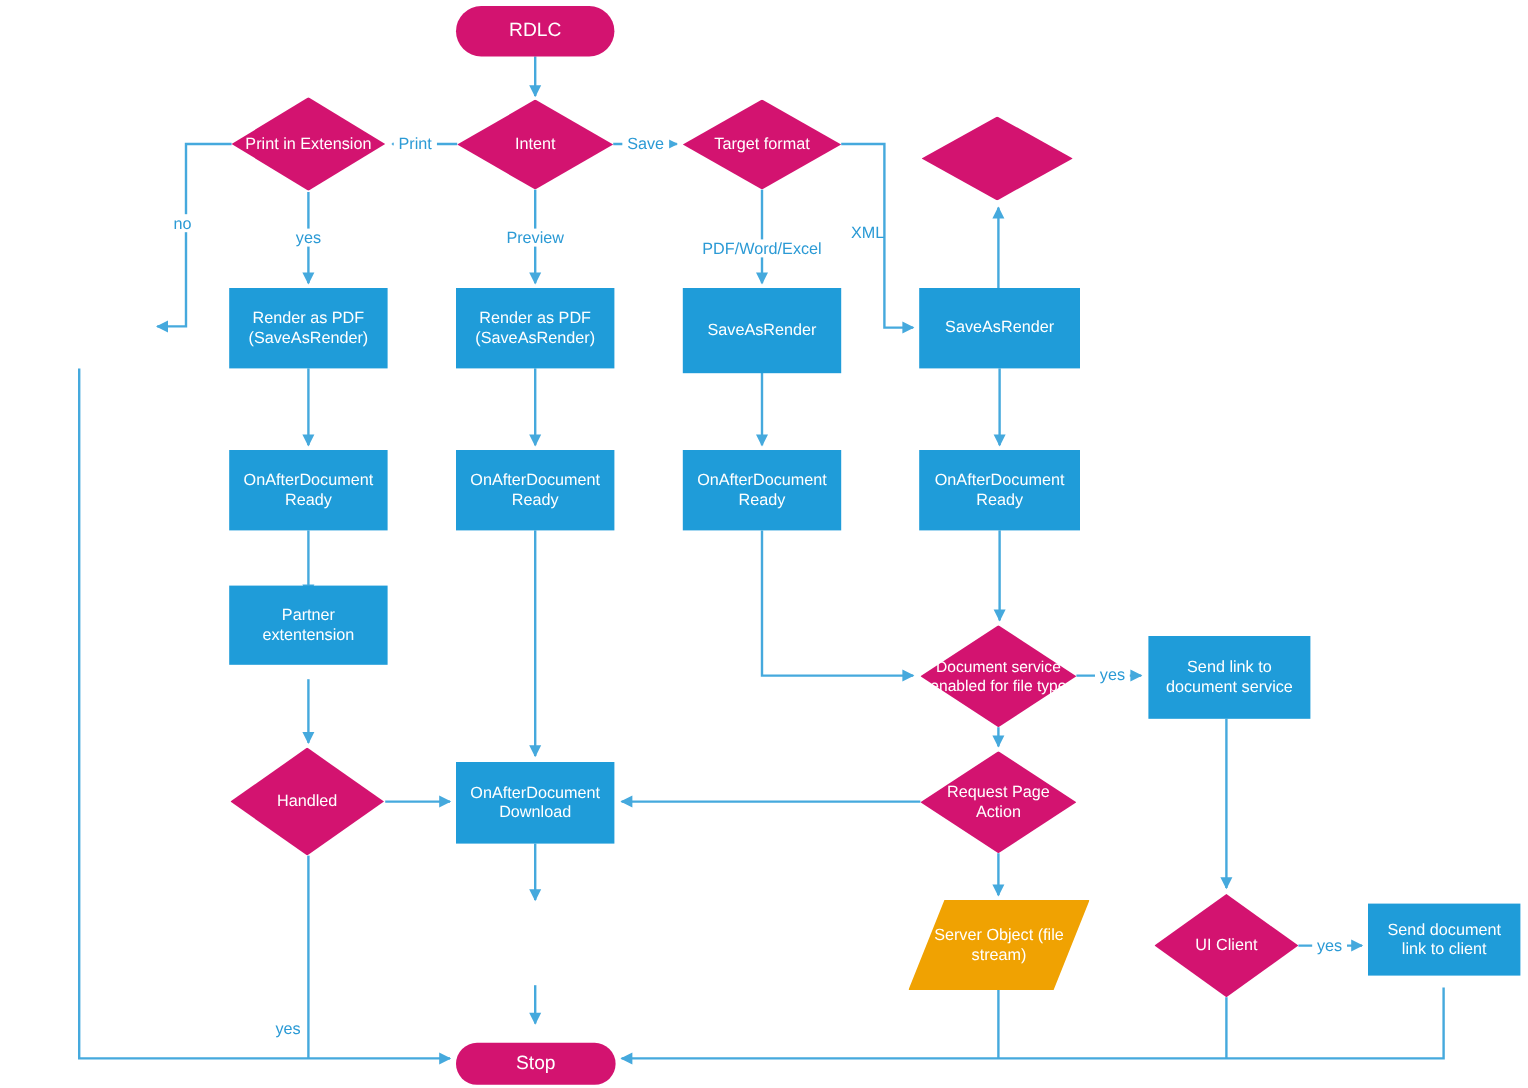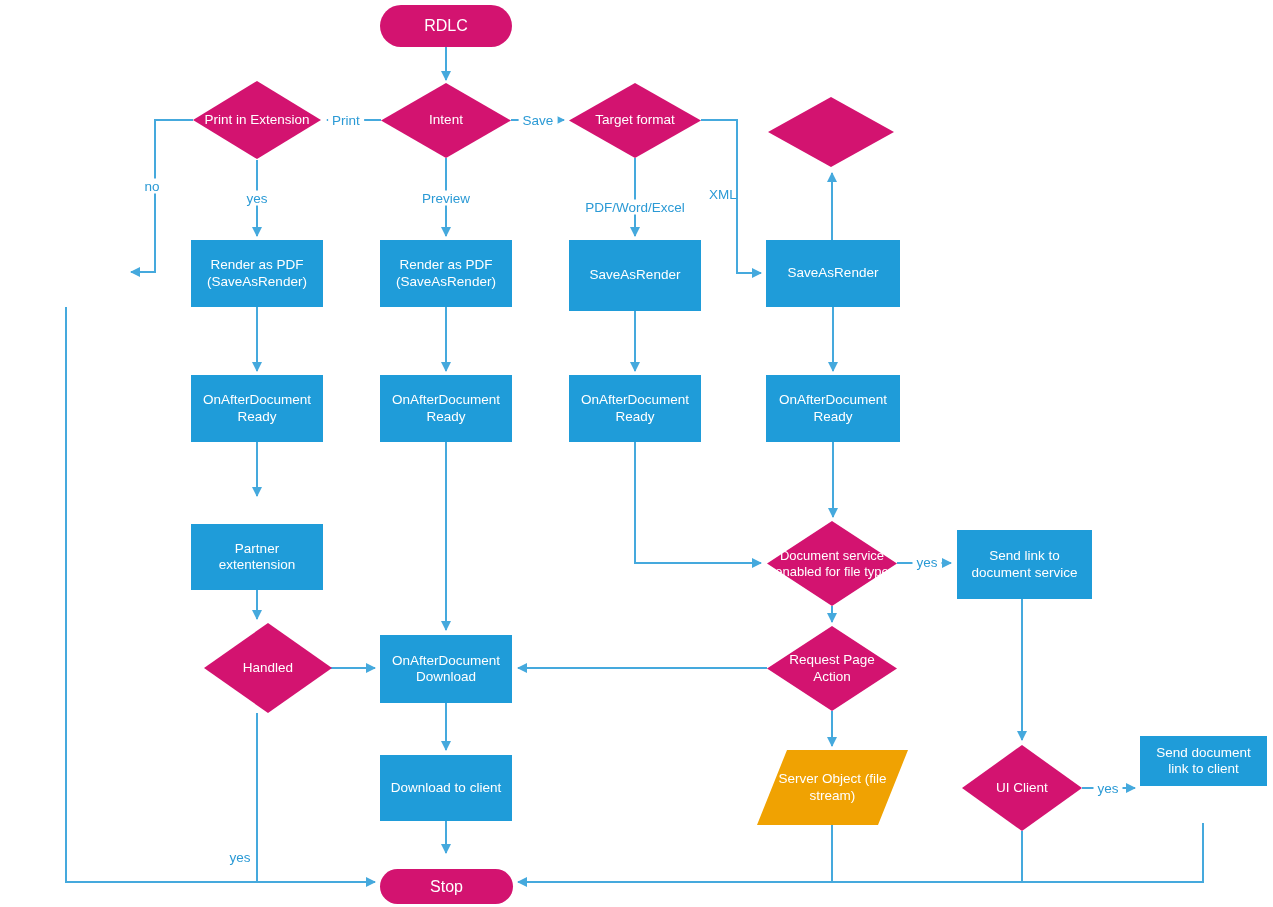--- a/index.html
+++ b/index.html
@@ -93,21 +93,21 @@
     <span>Target format</span>
   </div>
   <div class="node diamond" style="left:768px;top:97px;width:126px;height:70px">
     <div class="shape-bg"></div>
     <span></span>
   </div>
   <div class="node diamond" style="left:767px;top:521px;width:130px;height:85px;font-size:13px">
     <div class="shape-bg"></div>
     <span>Document service enabled for file type</span>
   </div>
-  <div class="node diamond" style="left:204px;top:623px;width:128px;height:90px">
+  <div class="node diamond" style="left:192px;top:623px;width:128px;height:90px">
     <div class="shape-bg"></div>
     <span>Handled</span>
   </div>
   <div class="node diamond" style="left:767px;top:626px;width:130px;height:85px">
     <div class="shape-bg"></div>
     <span>Request Page Action</span>
   </div>
   <div class="node diamond" style="left:962px;top:745px;width:120px;height:86px">
     <div class="shape-bg"></div>
     <span>UI Client</span>
@@ -130,33 +130,30 @@
   </div>
   <div class="node rect" style="left:380px;top:375px;width:132px;height:67px">
     <span>OnAfterDocument Ready</span>
   </div>
   <div class="node rect" style="left:569px;top:375px;width:132px;height:67px">
     <span>OnAfterDocument Ready</span>
   </div>
   <div class="node rect" style="left:766px;top:375px;width:134px;height:67px">
     <span>OnAfterDocument Ready</span>
   </div>
-  <div class="node rect" style="left:191px;top:524px;width:132px;height:66px">
+  <div class="node rect" style="left:191px;top:488px;width:132px;height:66px">
     <span>Partner extentension</span>
   </div>
   <div class="node rect" style="left:380px;top:635px;width:132px;height:68px">
     <span>OnAfterDocument Download</span>
   </div>
-  <div class="node rect" style="left:380px;top:755px;width:132px;height:66px">
-    <span>Download to client</span>
-  </div>
   <div class="node rect" style="left:957px;top:530px;width:135px;height:69px">
     <span>Send link to document service</span>
   </div>
-  <div class="node rect" style="left:1140px;top:736px;width:127px;height:50px">
+  <div class="node rect" style="left:1140px;top:753px;width:127px;height:60px">
     <span>Send document link to client</span>
   </div>
 
   <div class="node para" style="left:757px;top:750px;width:151px;height:75px">
     <div class="shape-bg"></div>
     <span>Server Object (file stream)</span>
   </div>
 
   <span class="edge-label on-line" style="left:346px;top:120px">Print</span>
   <span class="edge-label on-line" style="left:538px;top:120px">Save</span>

